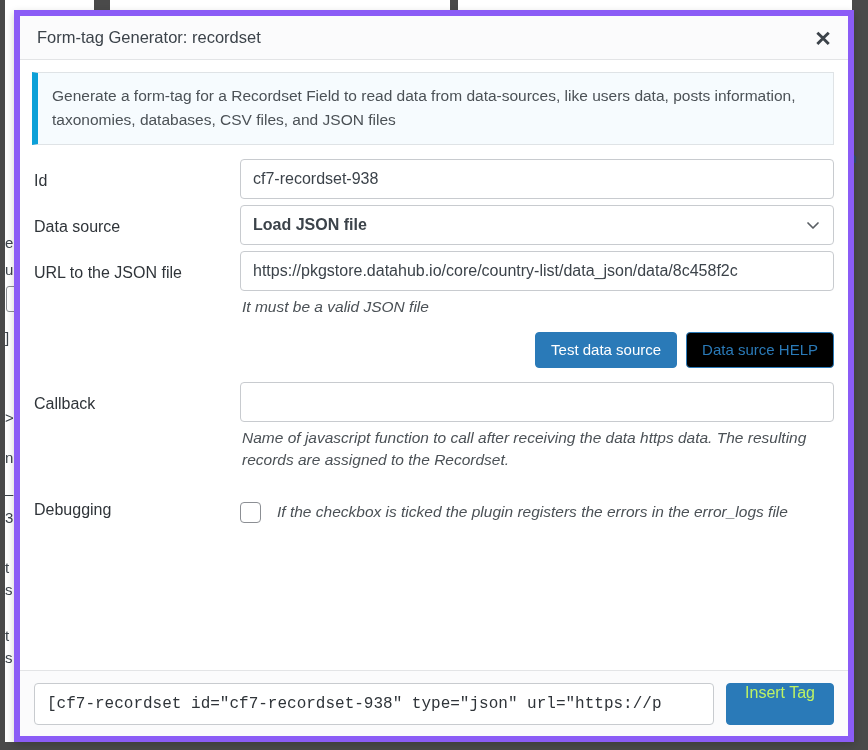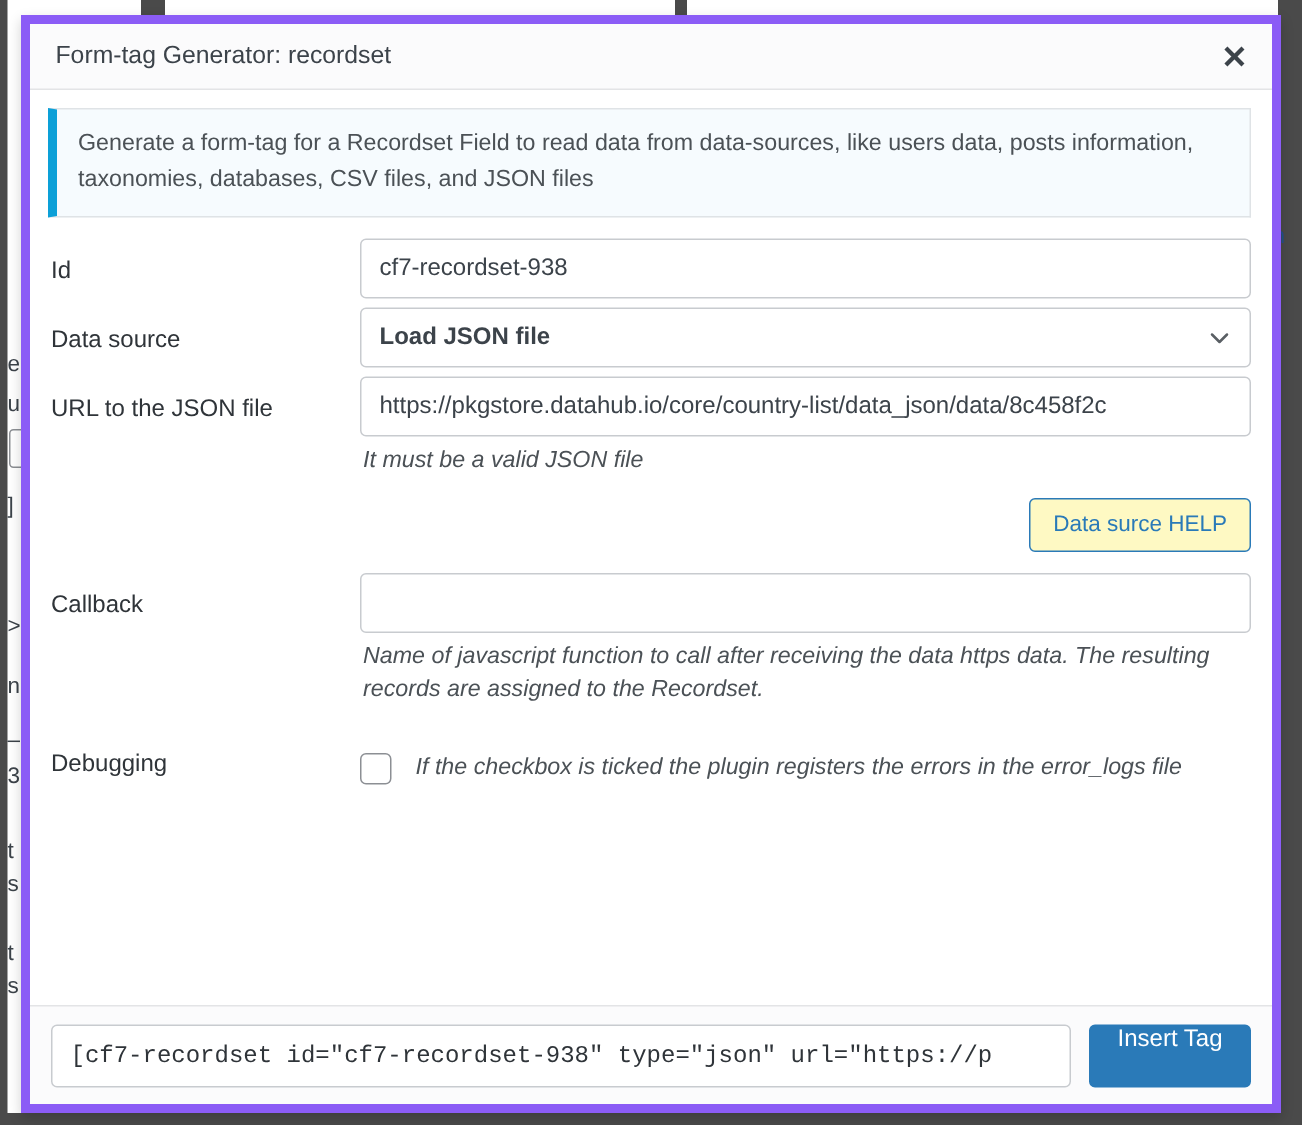--- a/index.html
+++ b/index.html
@@ -220,21 +220,21 @@
     line-height: 34px;
     cursor: pointer;
     white-space: nowrap;
   }
   .btn-primary {
     background: #2a7ab8;
     border: 1px solid #2a7ab8;
     color: #ffffff;
   }
   .btn-outline {
-    background: #fef9c3;
+    background: #000000;
     border: 1px solid #2a7ab8;
     color: #2a7ab8;
   }
 
   .checkbox-row {
     display: flex;
     align-items: center;
     gap: 16px;
     padding-top: 9px;
   }
@@ -275,21 +275,21 @@
     color: #2f3439;
     outline: none;
   }
   .insert-btn {
     flex: 0 0 auto;
     height: 42px;
     padding: 0 18px;
     border: 1px solid #2a7ab8;
     border-radius: 4px;
     background: #2a7ab8;
-    color: #ffffff;
+    color: #bef264;
     font-size: 16px;
     cursor: pointer;
   }
 </style>
 </head>
 <body>
 
 <div id="page">
 
   <div id="bg-top-bar">
@@ -362,20 +362,21 @@
             </div>
           </div>
         </div>
 
         <div class="row">
           <div class="label">URL to the JSON file</div>
           <div class="field">
             <input class="text" type="text" value="https://pkgstore.datahub.io/core/country-list/data_json/data/8c458f2c" style="">
             <div class="hint">It must be a valid JSON file</div>
             <div class="btn-row">
+              <div class="btn btn-primary">Test data source</div>
               <div class="btn btn-outline">Data surce HELP</div>
             </div>
           </div>
         </div>
 
         <div class="row" style="margin-top:14px;">
           <div class="label">Callback</div>
           <div class="field">
             <input class="text" type="text" value="" style="">
             <div class="hint">Name of javascript function to call after receiving the data https data. The resulting records are assigned to the Recordset.</div>

